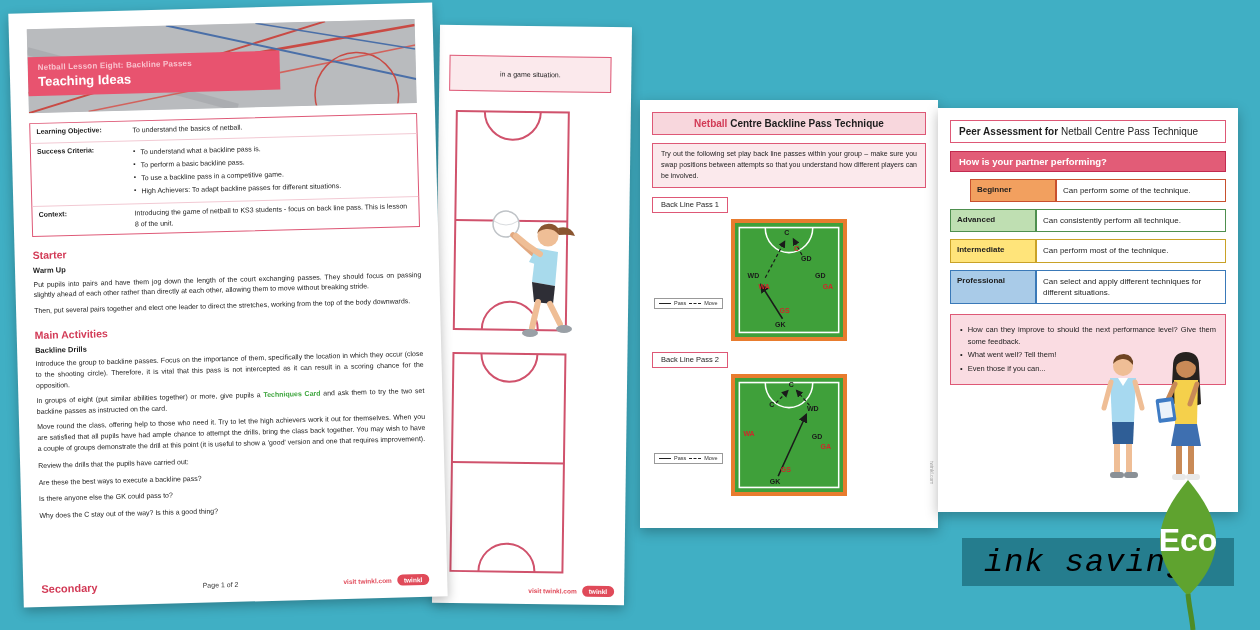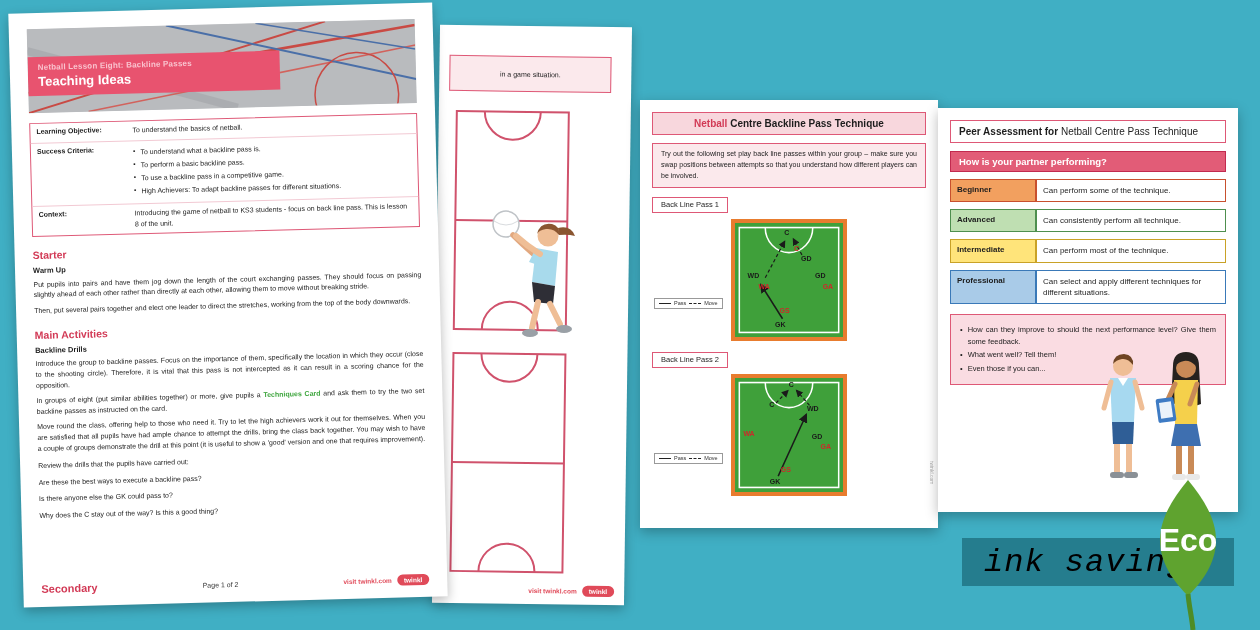--- a/index.html
+++ b/index.html
@@ -273,21 +273,21 @@
   <div class="tp-site">twinkl.com</div>
 </div>
 
 <div class="page page-assess">
   <div class="ap-title">
     <span class="b">Peer Assessment for</span><span> Netball Centre Pass Technique</span>
   </div>
   <div class="ap-banner">How is your partner performing?</div>
 
   <div class="level-row">
-    <div class="level-name" style="background-color: rgb(242, 160, 95); border-color: rgb(200, 80, 46);">Beginner</div>
+    <div class="level-name" style="background-color: rgb(242, 160, 95); border-color: rgb(200, 80, 46); margin-left: 20px;">Beginner</div>
     <div class="level-desc" style="border-color: rgb(200, 80, 46);">Can perform some of the technique.</div>
   </div>
   <div class="level-row">
     <div class="level-name" style="background-color: rgb(191, 223, 178); border-color: rgb(78, 143, 78);">Advanced</div>
     <div class="level-desc" style="border-color: rgb(78, 143, 78);">Can consistently perform all technique.</div>
   </div>
   <div class="level-row">
     <div class="level-name" style="background-color: rgb(255, 228, 122); border-color: rgb(201, 162, 39);">Intermediate</div>
     <div class="level-desc" style="border-color: rgb(201, 162, 39);">Can perform most of the technique.</div>
   </div>

